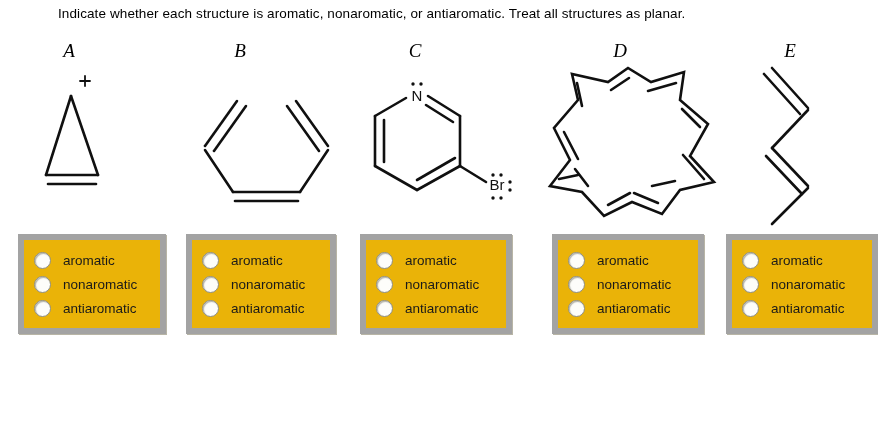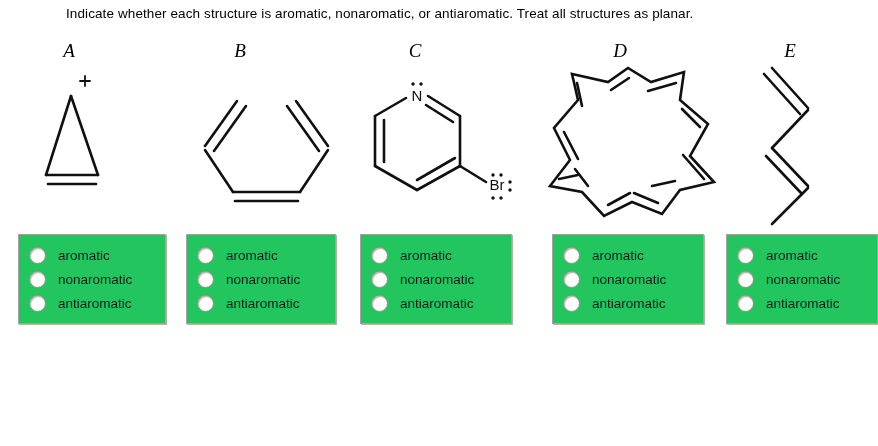--- a/index.html
+++ b/index.html
@@ -16,21 +16,20 @@
   }
 
   #question-prompt {
     position: absolute;
     left: 58px;
     top: 6px;
     font-size: 13.5px;
     color: #000000;
     white-space: nowrap;
     letter-spacing: 0.1px;
-    margin-left: 8px;
   }
 
   .struct-letter {
     position: absolute;
     top: 40px;
     font-family: "Liberation Serif", serif;
     font-style: italic;
     font-size: 19px;
     color: #000000;
     width: 30px;
@@ -38,22 +37,22 @@
   }
 
   .struct-canvas {
     position: absolute;
     top: 62px;
   }
 
   .answer-box {
     position: absolute;
     top: 234px;
-    background: #22c55e;
-    border: 1px solid #a3a3a3;
+    background: #eab308;
+    border: 6px solid #a3a3a3;
     box-shadow: 1px 1px 0 #b8b5a6;
     box-sizing: border-box;
     padding: 8px 24px 8px 10px;
   }
 
   .answer-row {
     display: flex;
     align-items: center;
     height: 24px;
   }

